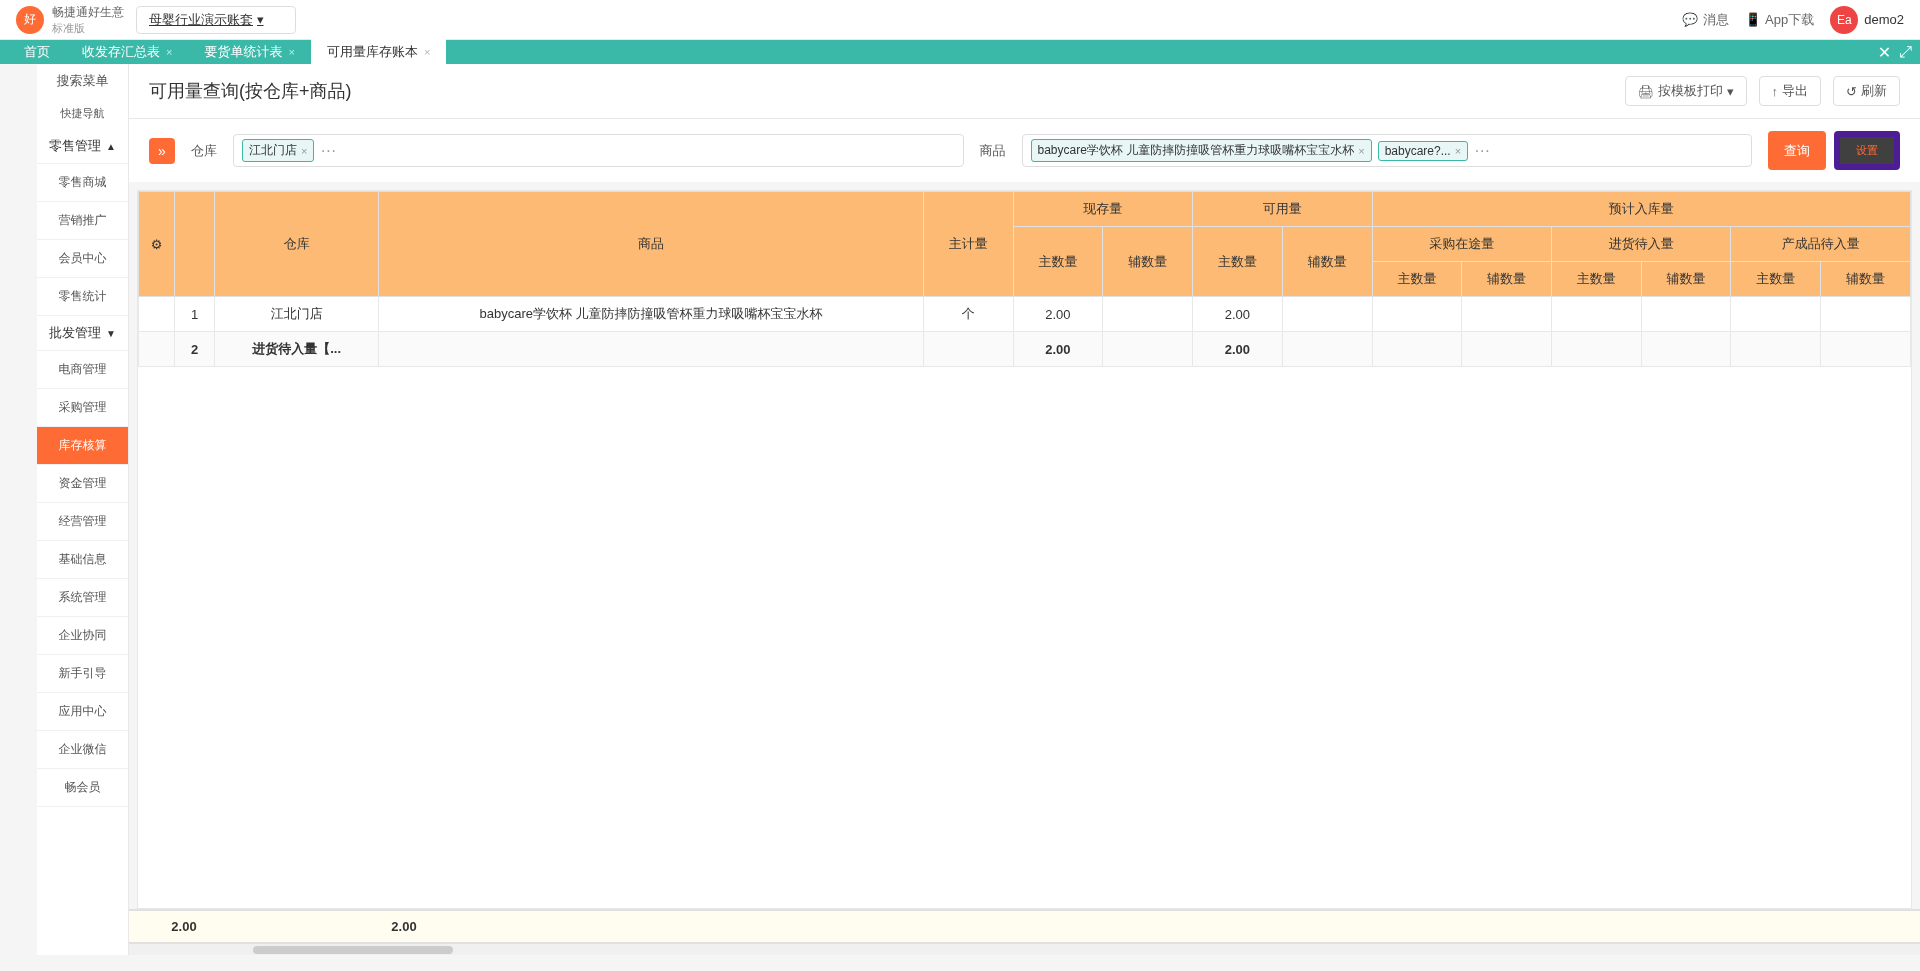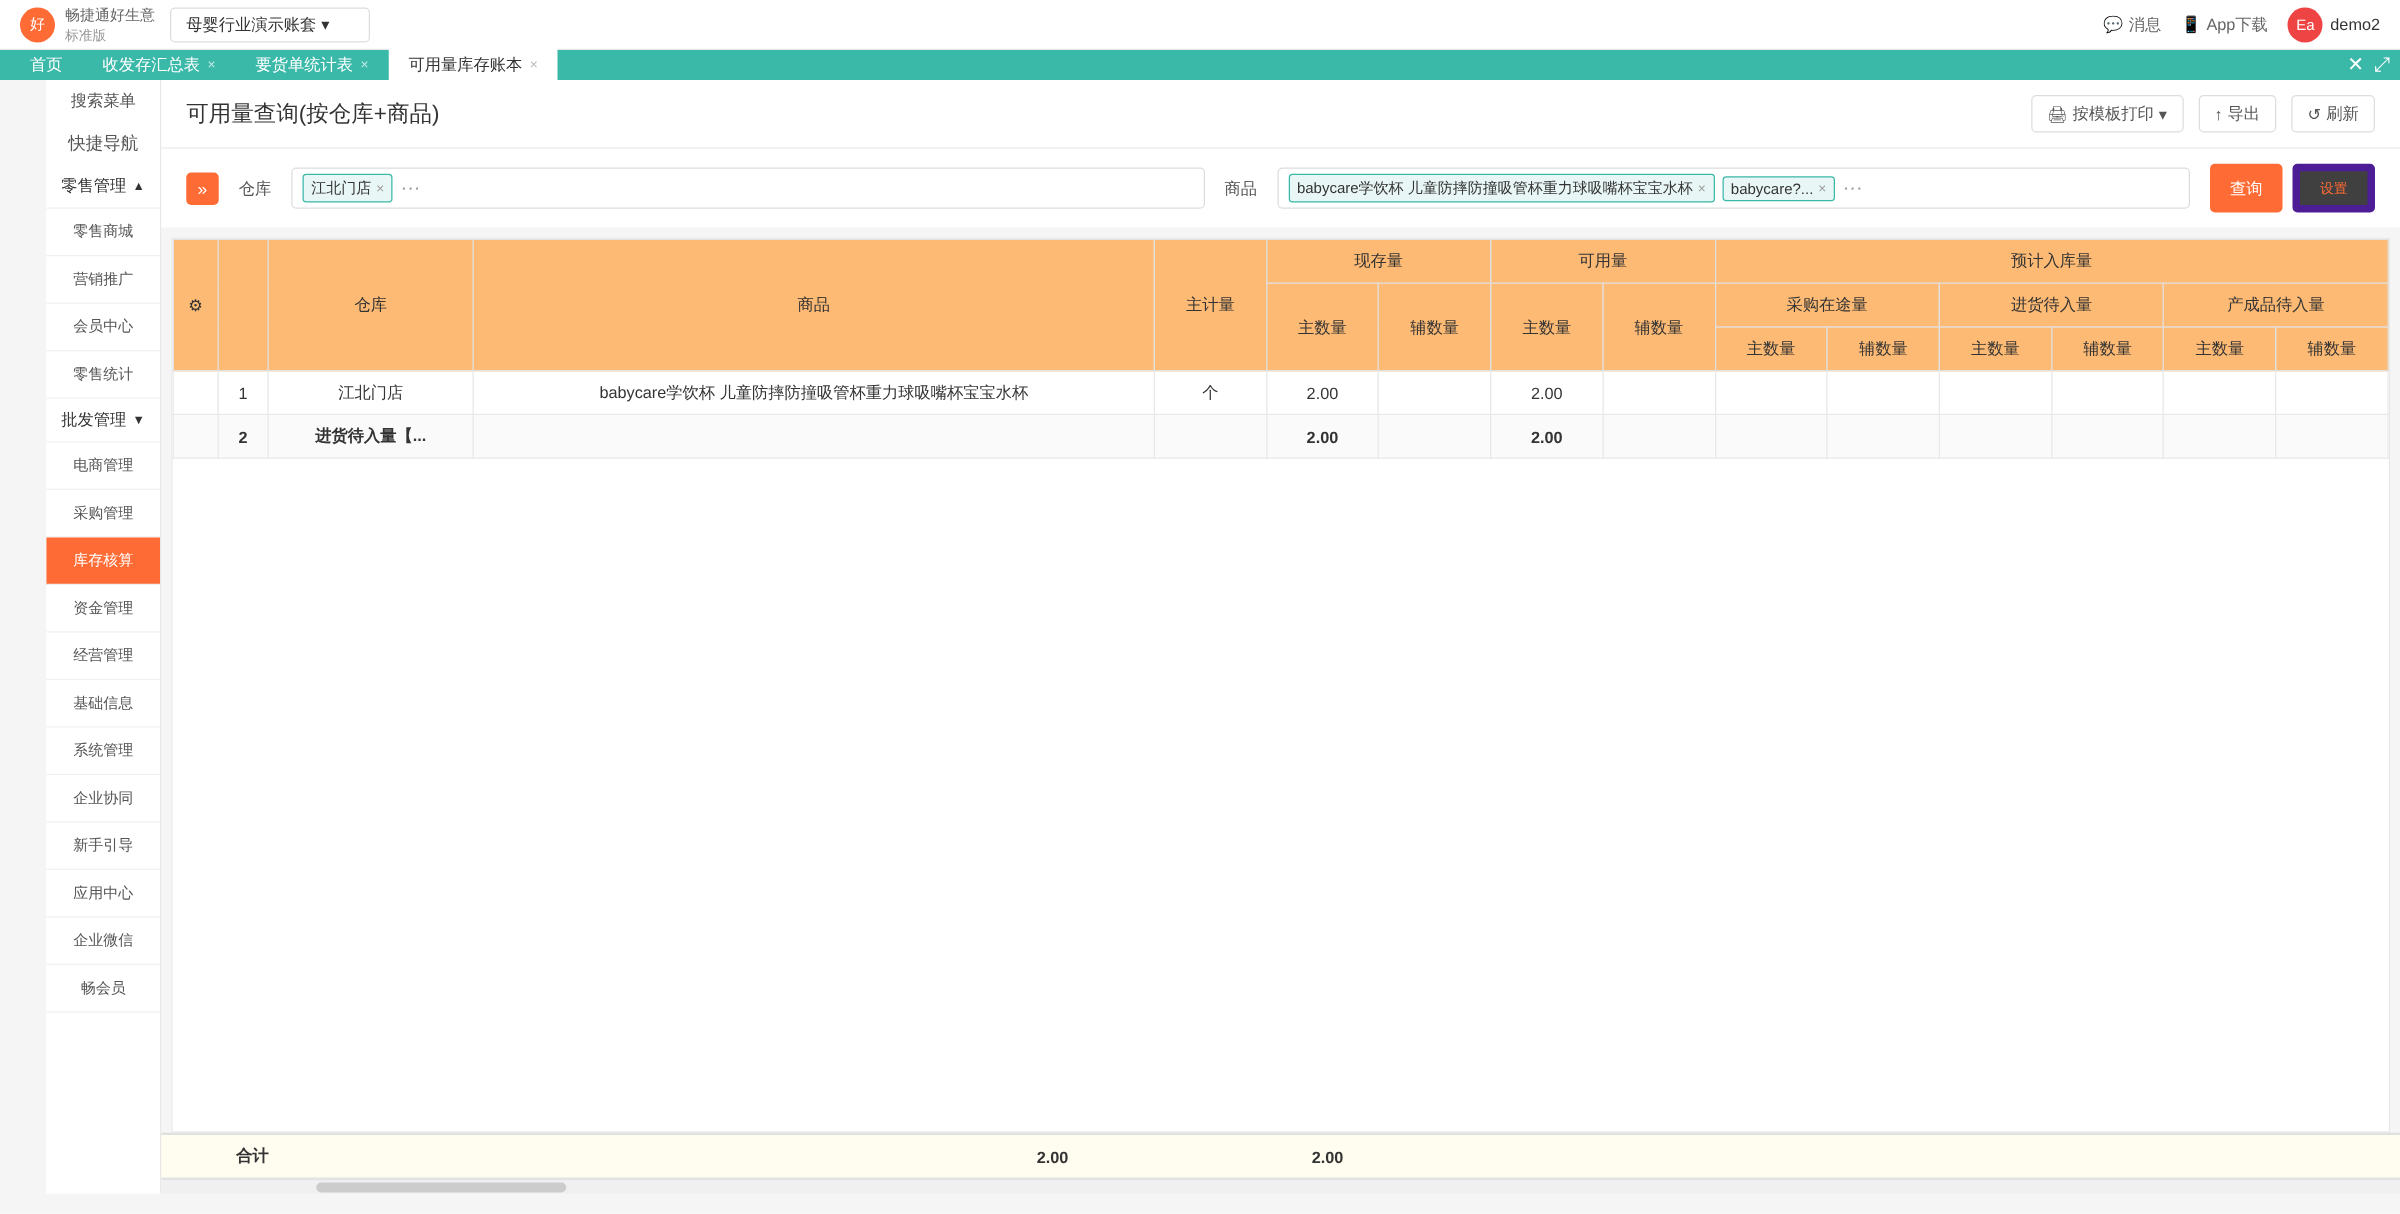--- a/index.html
+++ b/index.html
@@ -13,21 +13,21 @@
       align-items: center;
       justify-content: space-between;
       padding: 0 16px;
       border-bottom: 1px solid #e8e8e8;
     }
     .top-bar-left { display: flex; align-items: center; gap: 12px; }
     .logo-area { display: flex; align-items: center; gap: 8px; }
     .logo-icon { width: 28px; height: 28px; background: #ff6b35; border-radius: 50%; display: flex; align-items: center; justify-content: center; color: #fff; font-size: 12px; }
     .logo-text { font-size: 12px; color: #666; text-align: center; }
     .template-badge { font-size: 11px; color: #999; }
-    .org-selector { display: flex; align-items: center; gap: 4px; padding: 4px 12px; border: 1px solid #ddd; border-radius: 4px; font-size: 13px; color: #333; cursor: pointer; min-width: 160px; }
+    .org-selector { display: flex; align-items: center; gap: 4px; padding: 4px 12px; border: 1px solid #ddd; border-radius: 4px; font-size: 13px; color: #333; cursor: pointer; min-width: 160px; text-decoration: underline; }
     .top-bar-right { display: flex; align-items: center; gap: 16px; }
     .top-right-btn { display: flex; align-items: center; gap: 4px; font-size: 13px; color: #666; cursor: pointer; }
     .avatar { width: 28px; height: 28px; border-radius: 50%; background: #ef4444; display: flex; align-items: center; justify-content: center; color: #fff; font-size: 12px; }
 
     
     .nav-tabs {
       height: 24px;
       background: #3ab8a8;
       display: flex;
       align-items: center;
@@ -80,21 +80,21 @@
       display: flex;
       flex-direction: row;
       justify-content: space-between;
       align-items: center;
       padding: 8px 12px;
       font-size: 13px;
       color: #333;
     }
     .sidebar-item.section-header .arrow { font-size: 10px; }
     .search-menu { padding: 8px 12px; font-size: 13px; color: #555; cursor: pointer; text-align: center; }
-    .quick-nav { padding: 8px 12px; font-size: 14px; color: #555; cursor: pointer; text-align: center; }
+    .quick-nav { padding: 8px 12px; font-size: 11px; color: #555; cursor: pointer; text-align: center; }
 
     
     .content-area {
       flex: 1;
       overflow: hidden;
       display: flex;
       flex-direction: column;
       background: #f5f5f5;
     }
 
@@ -439,21 +439,20 @@
             <td></td>
             <td></td>
             <td></td>
             <td></td>
           </tr>
         </tbody>
       </table>
     </div>
 
     <div style="background:#fffdf0; border-top: 2px solid #e0e0e0; padding: 8px 0; font-size:13px; font-weight:600; display:flex; align-items:center; border-bottom:1px solid #e0e0e0;">
-      <div style="width:658px; padding-left:60px;">合计</div>
       <div style="width:110px; text-align:center;">2.00</div>
       <div style="width:110px; text-align:center;"></div>
       <div style="width:110px; text-align:center;">2.00</div>
       <div style="flex:1;"></div>
     </div>
 
     <div class="scroll-bar-area">
       <div class="scroll-thumb"></div>
     </div>
 

